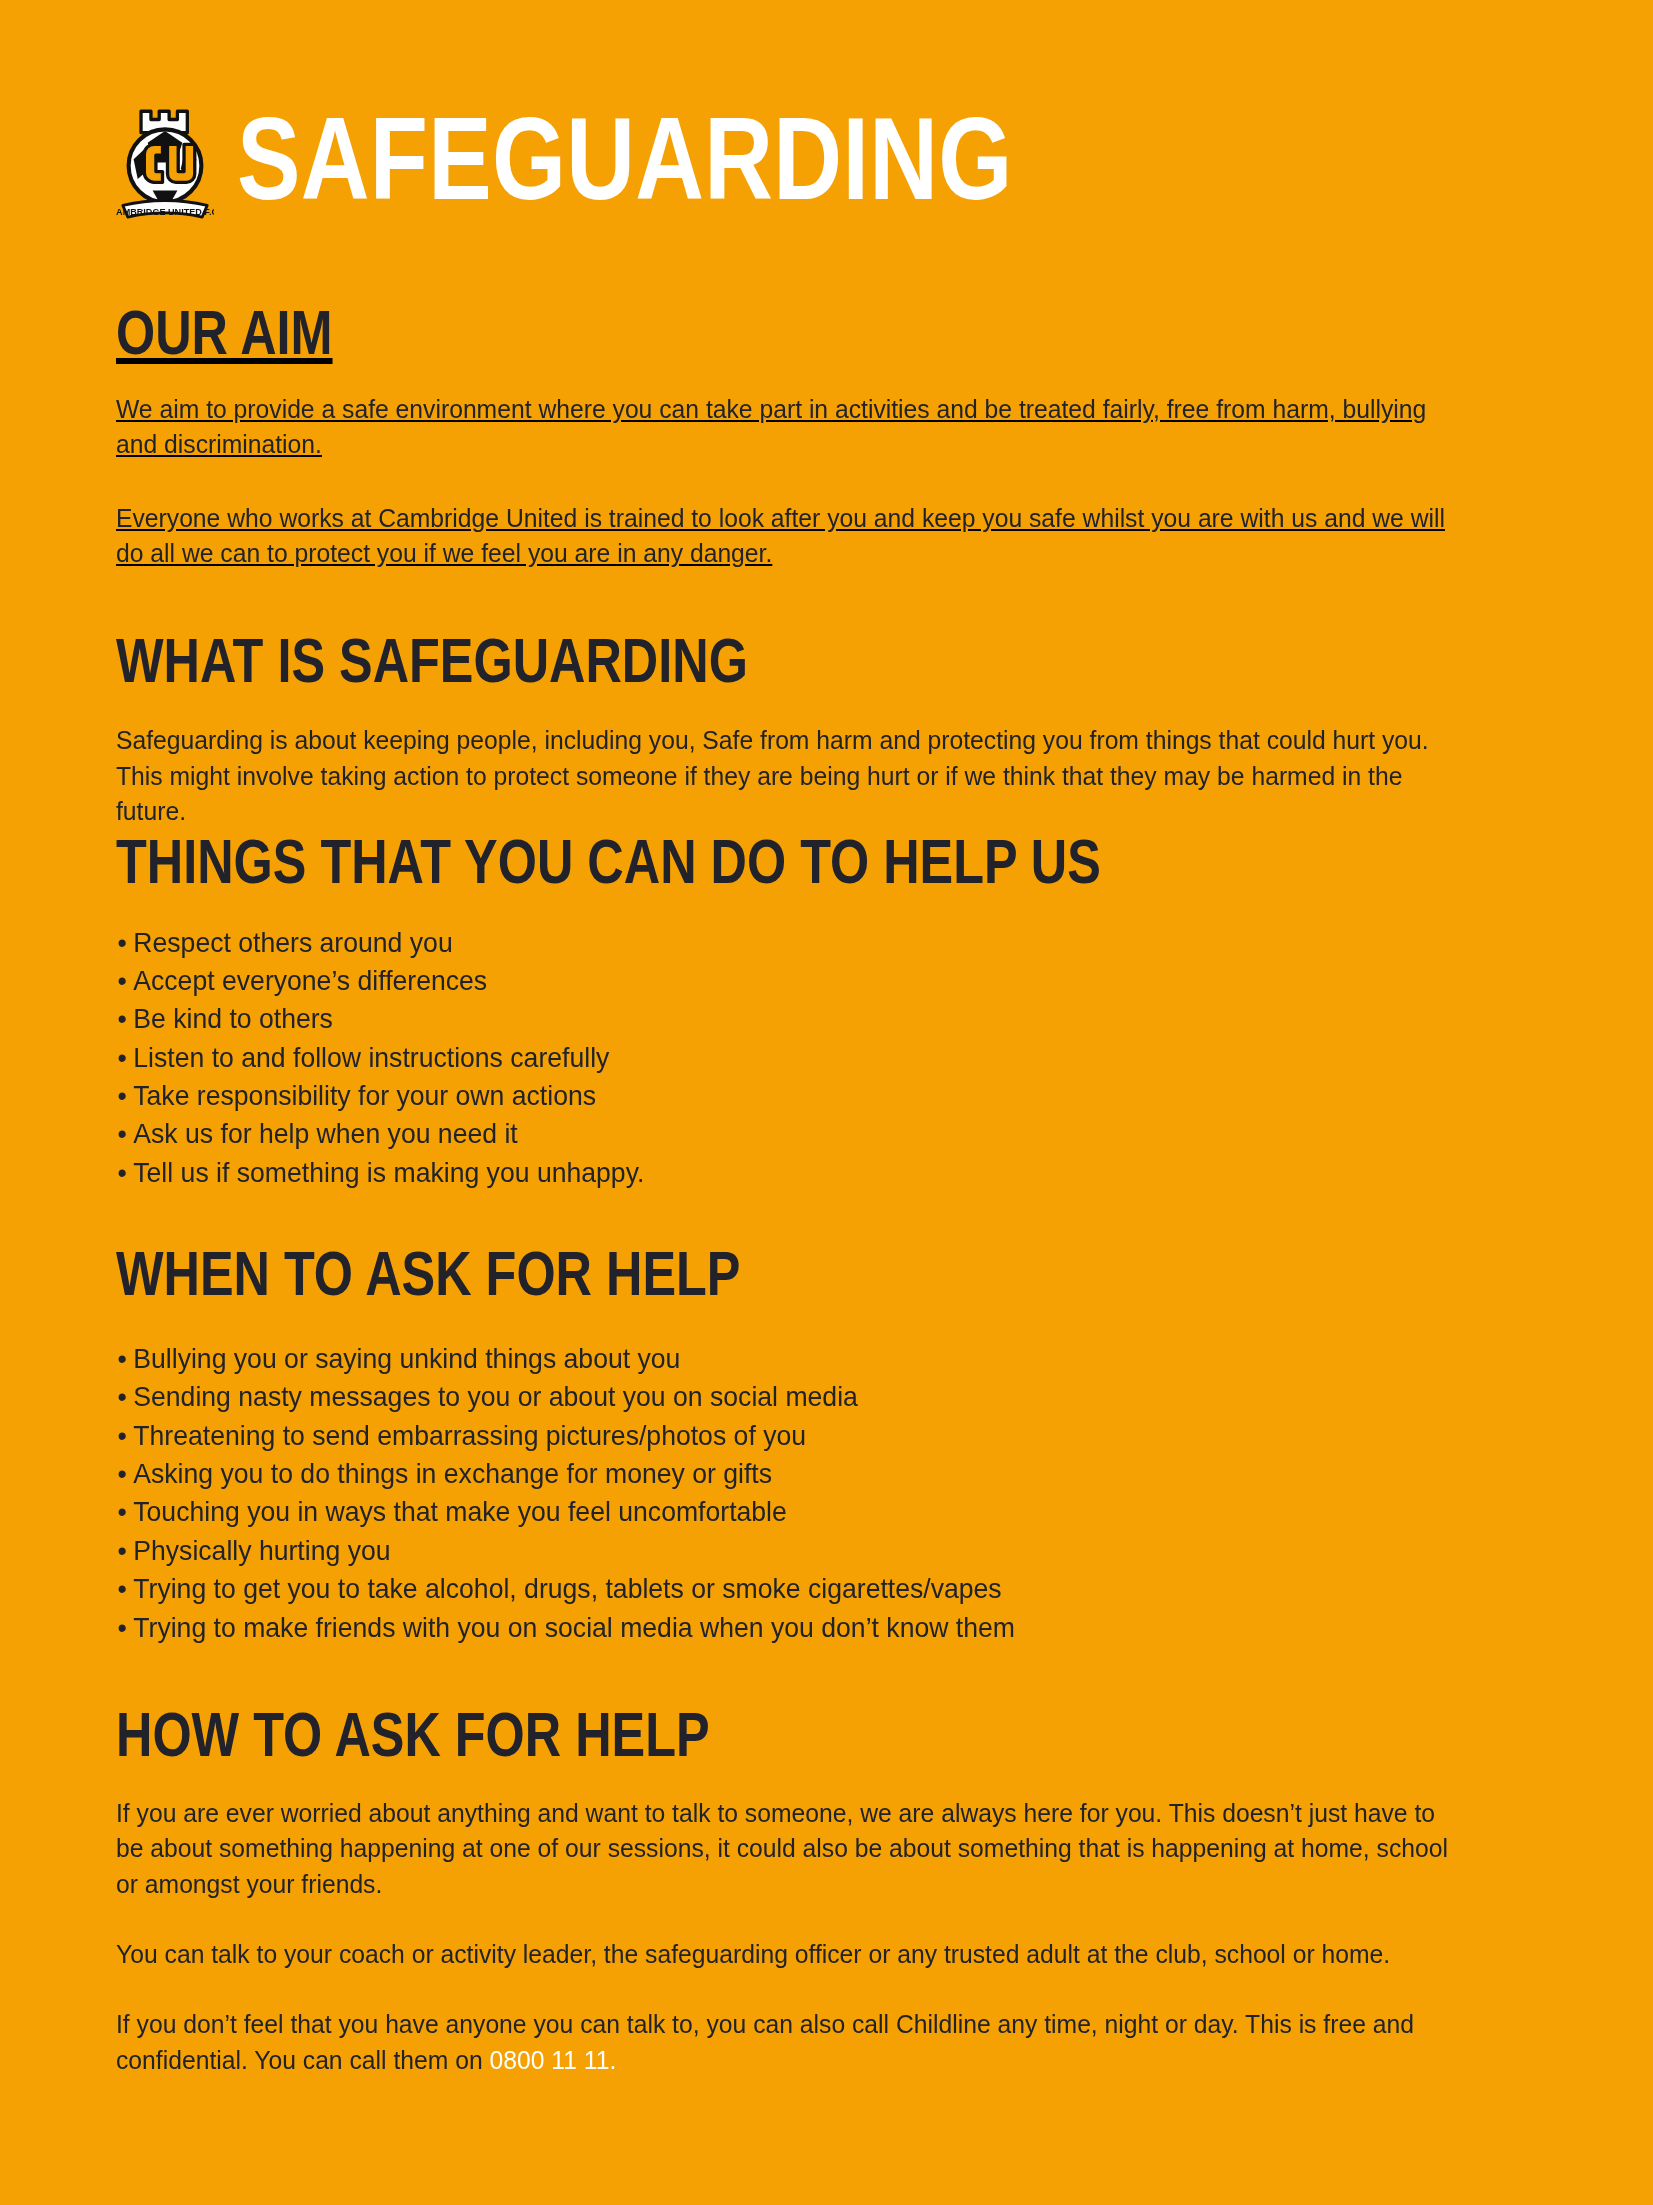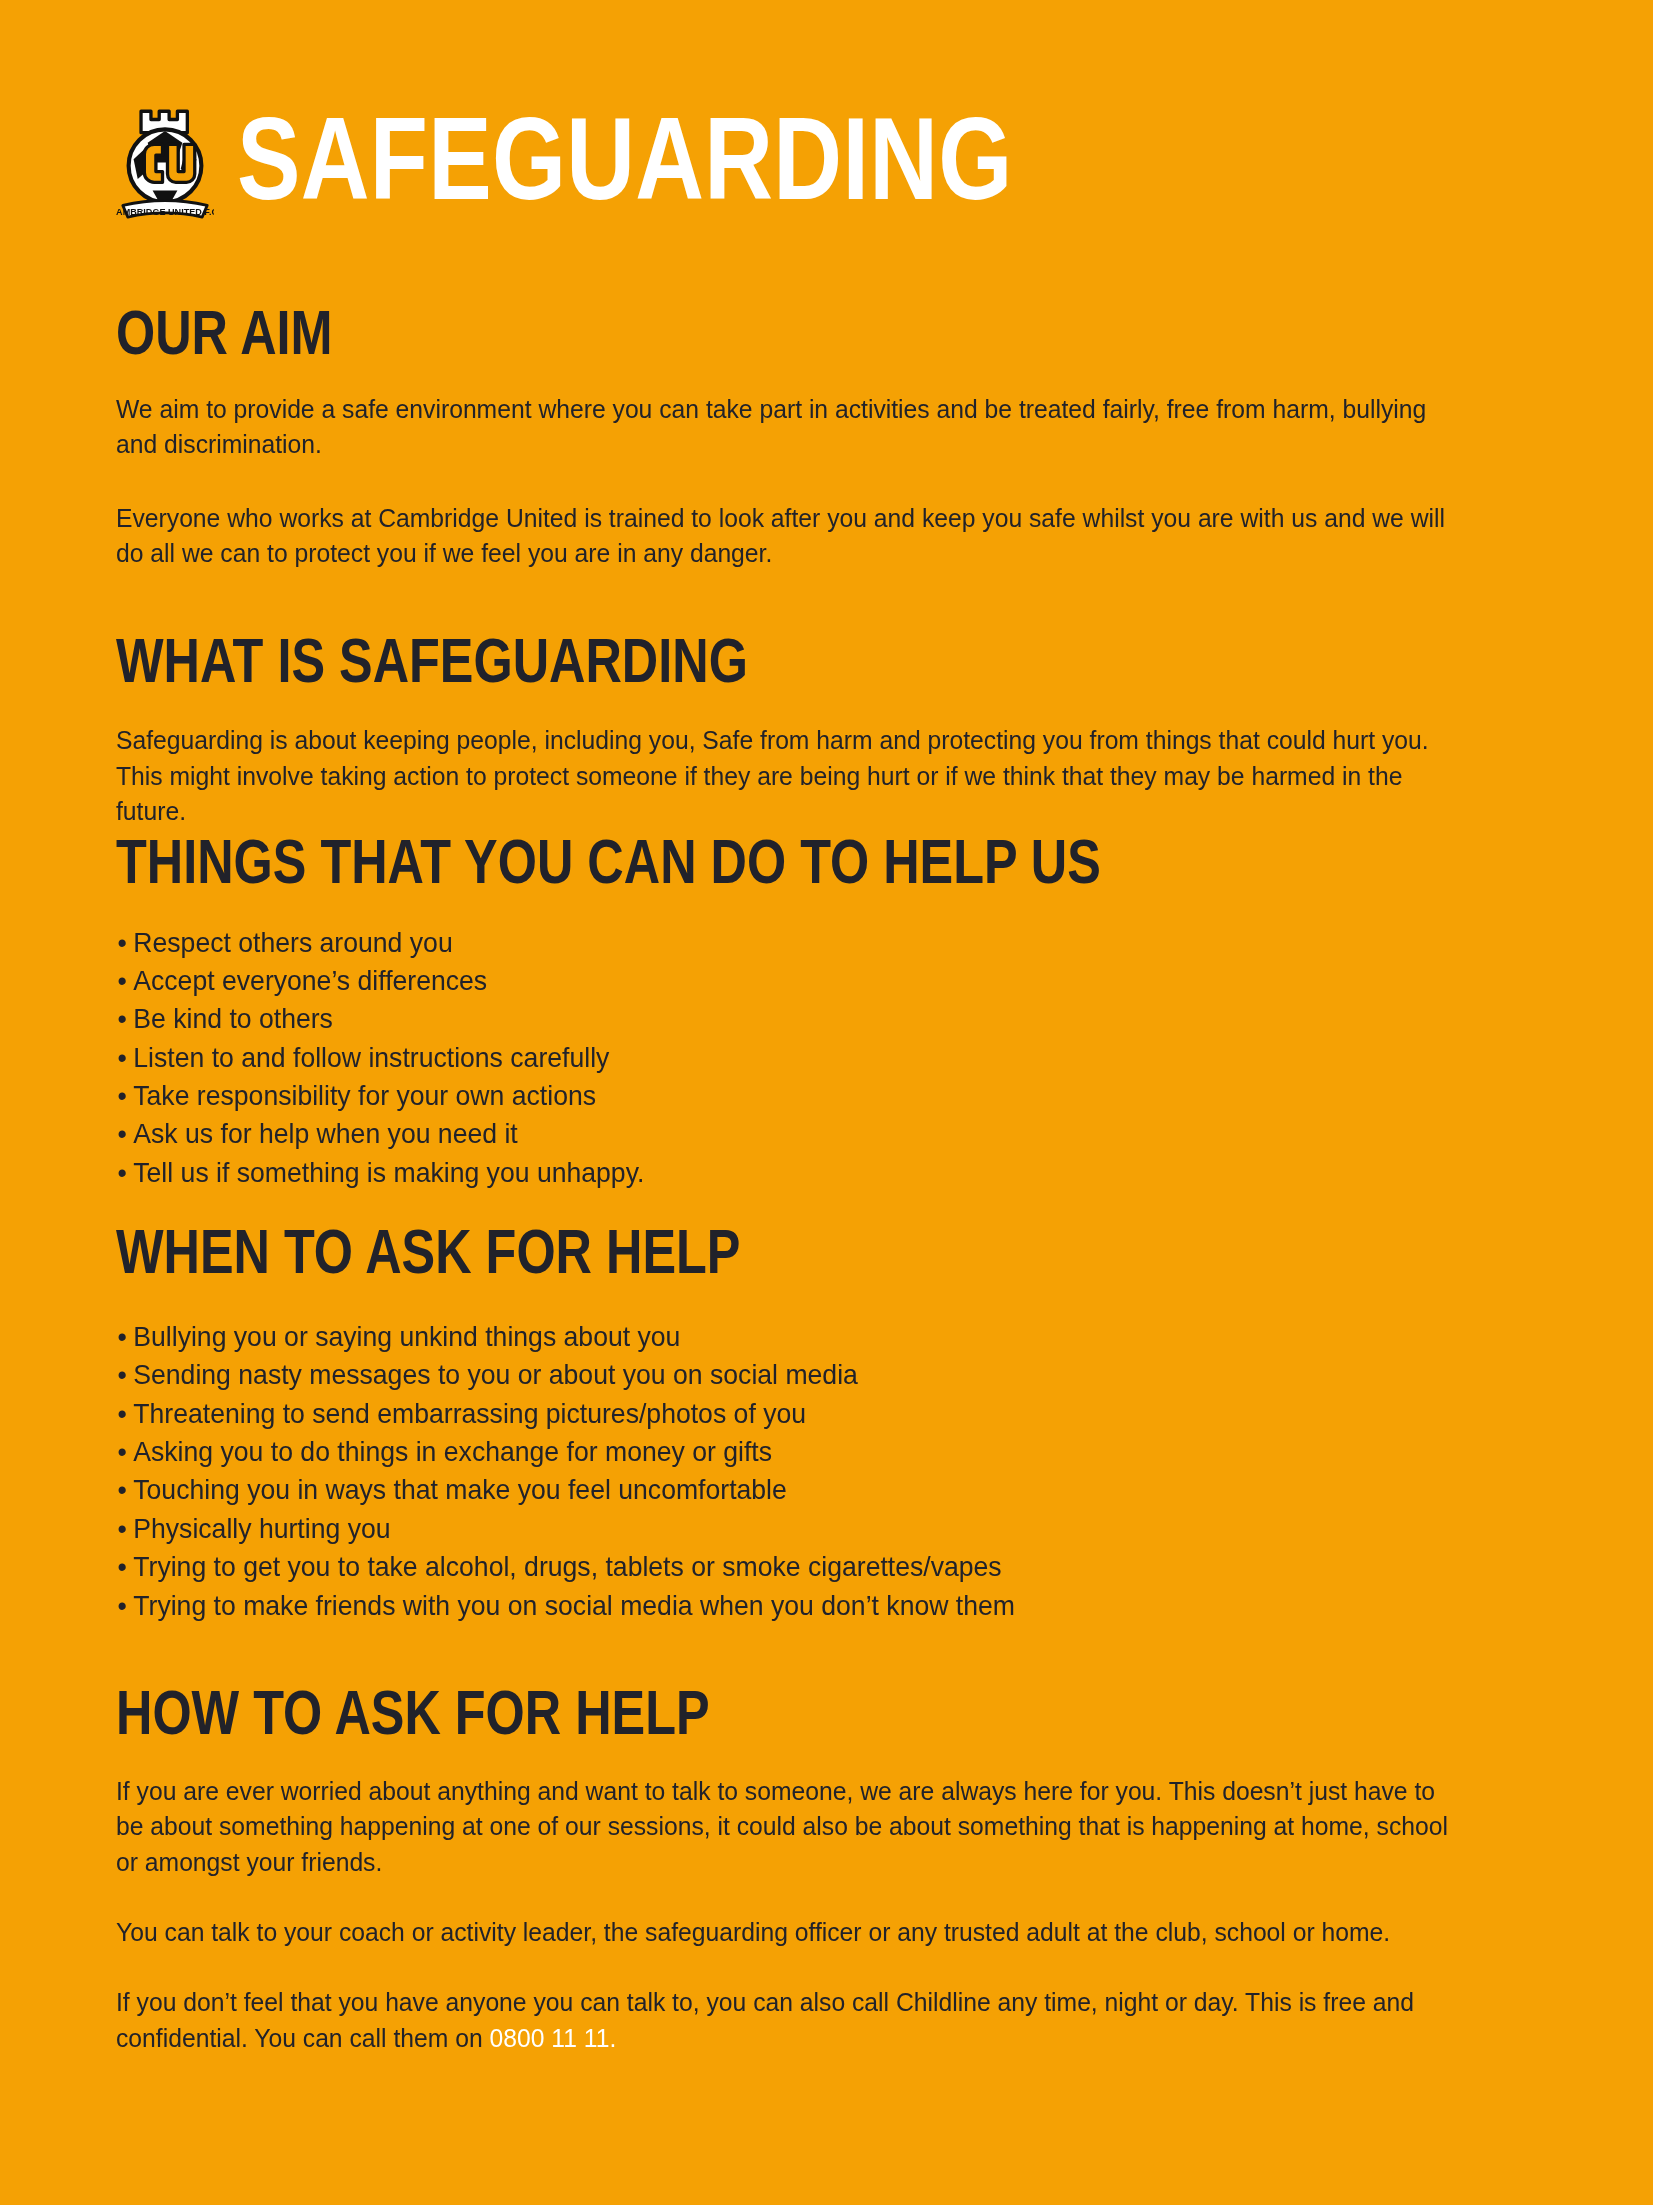--- a/index.html
+++ b/index.html
@@ -90,31 +90,31 @@
   }
   .bullets li { white-space: nowrap; }
   .bullets li::before {
     content: "\2022";
     display: inline-block;
     width: 16.5px;
     margin-left: 1.7px;
   }
 
   
-  .sec-our-aim      { margin-top: 79px; }
+  .sec-our-aim      { margin-top: 79px; text-decoration: underline; }
   .sec-our-aim .p1  { margin-top: 28px; }
   .sec-our-aim .p2  { margin-top: 38px; }
 
   .sec-what         { margin-top: 58px; }
   .sec-what .p1     { margin-top: 31px; }
 
   .sec-things       { }
   .sec-things ul    { margin-top: 31px; }
 
-  .sec-when         { margin-top: 28px; }
+  .sec-when         { margin-top: 50px; }
   .sec-when ul      { margin-top: 35px; }
 
   .sec-how          { margin-top: 56px; }
   .sec-how .p1      { margin-top: 30px; }
   .sec-how .p2      { margin-top: 35px; }
   .sec-how .p3      { margin-top: 35px; }
 </style>
 </head>
 <body>
 

